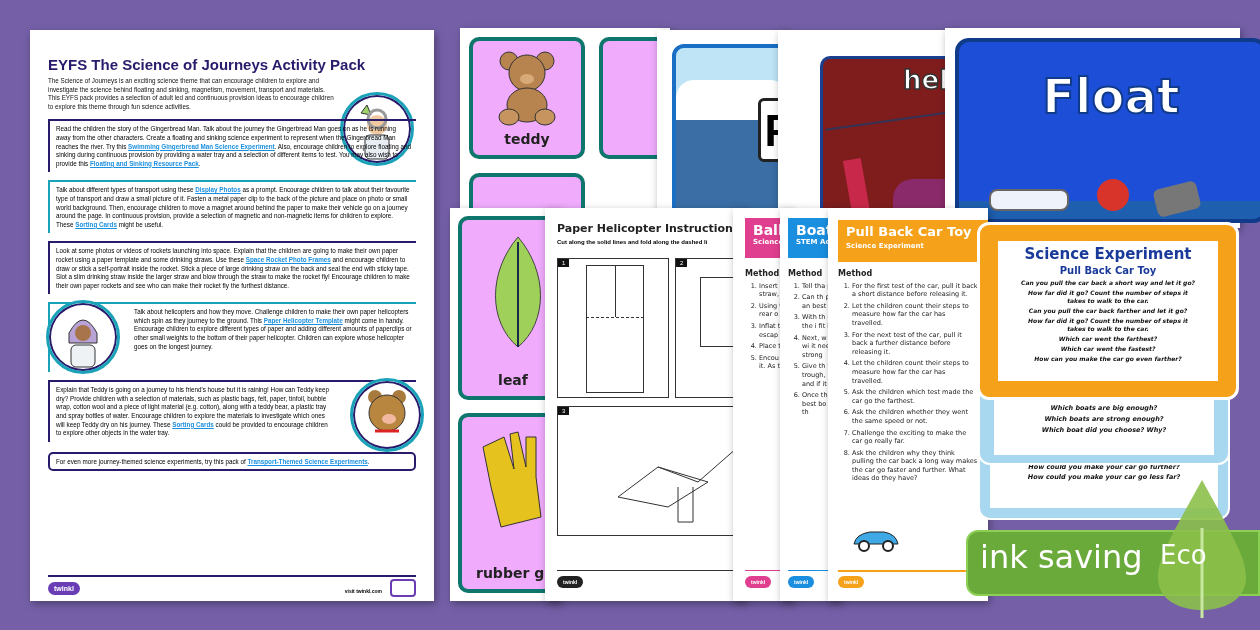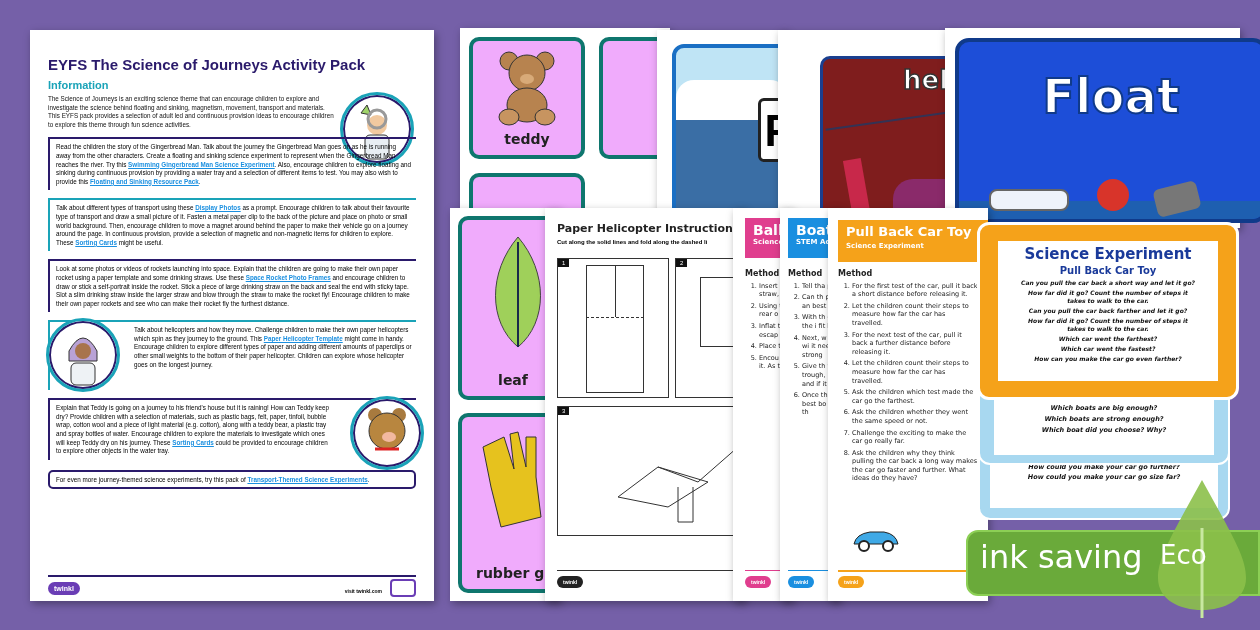--- a/index.html
+++ b/index.html
@@ -29,21 +29,20 @@
 .method li{margin-bottom:3px}
 .poster{position:absolute;border-radius:12px;padding:10px}
 .poster .inner{background:#fff;height:100%;text-align:center;font-family:"DejaVu Sans",sans-serif;color:#111}
 .eco{position:absolute;left:966px;top:530px;width:294px;height:66px;background:#6aaa3a;border:2px solid #8ccf55;border-radius:12px 0 0 12px}
 </style>
 </head>
 <body>
 
 <div id="info" class="sheet">
   <h1>EYFS The Science of Journeys Activity Pack</h1>
-  <h2>Information</h2>
   <p class="intro">The Science of Journeys is an exciting science theme that can encourage children to explore and investigate the science behind floating and sinking, magnetism, movement, transport and materials. This EYFS pack provides a selection of adult led and continuous provision ideas to encourage children to explore this theme through fun science activities.</p>
   <div class="circle" style="left:310px;top:62px;width:74px;height:74px">
     <svg width="68" height="68" viewBox="0 0 68 68">
         <circle cx="34" cy="30" r="10" fill="#f1c9a0"></circle>
         <rect x="22" y="40" width="24" height="24" rx="5" fill="#e8eef3" stroke="#333"></rect>
         <path d="M18 18 l6 -8 l4 10 z" fill="#9fd36a" stroke="#333"></path>
         <circle cx="34" cy="24" r="9" fill="none" stroke="#999" stroke-width="3"></circle>
       </svg>
   </div>
 
@@ -234,21 +233,21 @@
       <circle cx="14" cy="20" r="5" fill="#fff" stroke="#222" stroke-width="2"></circle>
       <circle cx="38" cy="20" r="5" fill="#fff" stroke="#222" stroke-width="2"></circle>
     </svg>
   <div class="abs" style="left:10px;top:362px;width:150px;height:2px;background:#f5a21a"></div>
   <div class="twinkl" style="left:10px;top:368px;background:#f5a21a;font-size:5px">twinkl</div>
 </div>
 
 <div class="poster" style="left:978px;top:420px;width:252px;height:100px;background:#a8d8f0;border:2px solid #fff">
   <div class="inner" style="padding-top:30px;font-size:6.5px;line-height:10px;font-style:italic;font-weight:bold">
     <div>How could you make your car go further?</div>
-    <div>How could you make your car go size far?</div>
+    <div>How could you make your car go less far?</div>
   </div>
 </div>
 
 <div class="poster" style="left:978px;top:375px;width:252px;height:90px;background:#a8d8f0;border:2px solid #fff;padding:8px 14px">
   <div class="inner" style="padding-top:18px;font-size:6.5px;line-height:11px;font-style:italic;font-weight:bold">
     <div>Which boats are big enough?</div>
     <div>Which boats are strong enough?</div>
     <div>Which boat did you choose? Why?</div>
   </div>
 </div>

